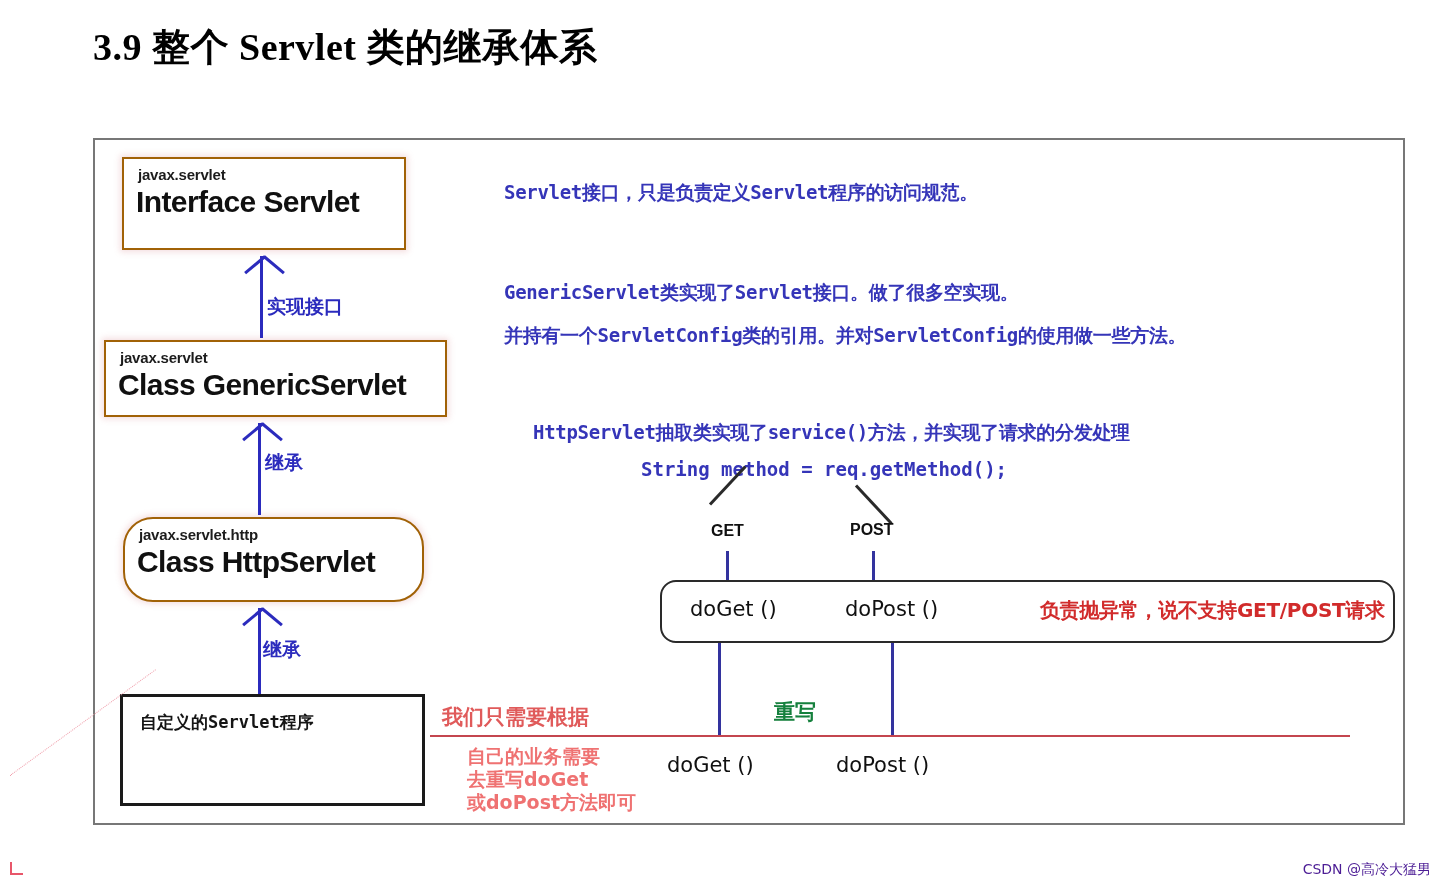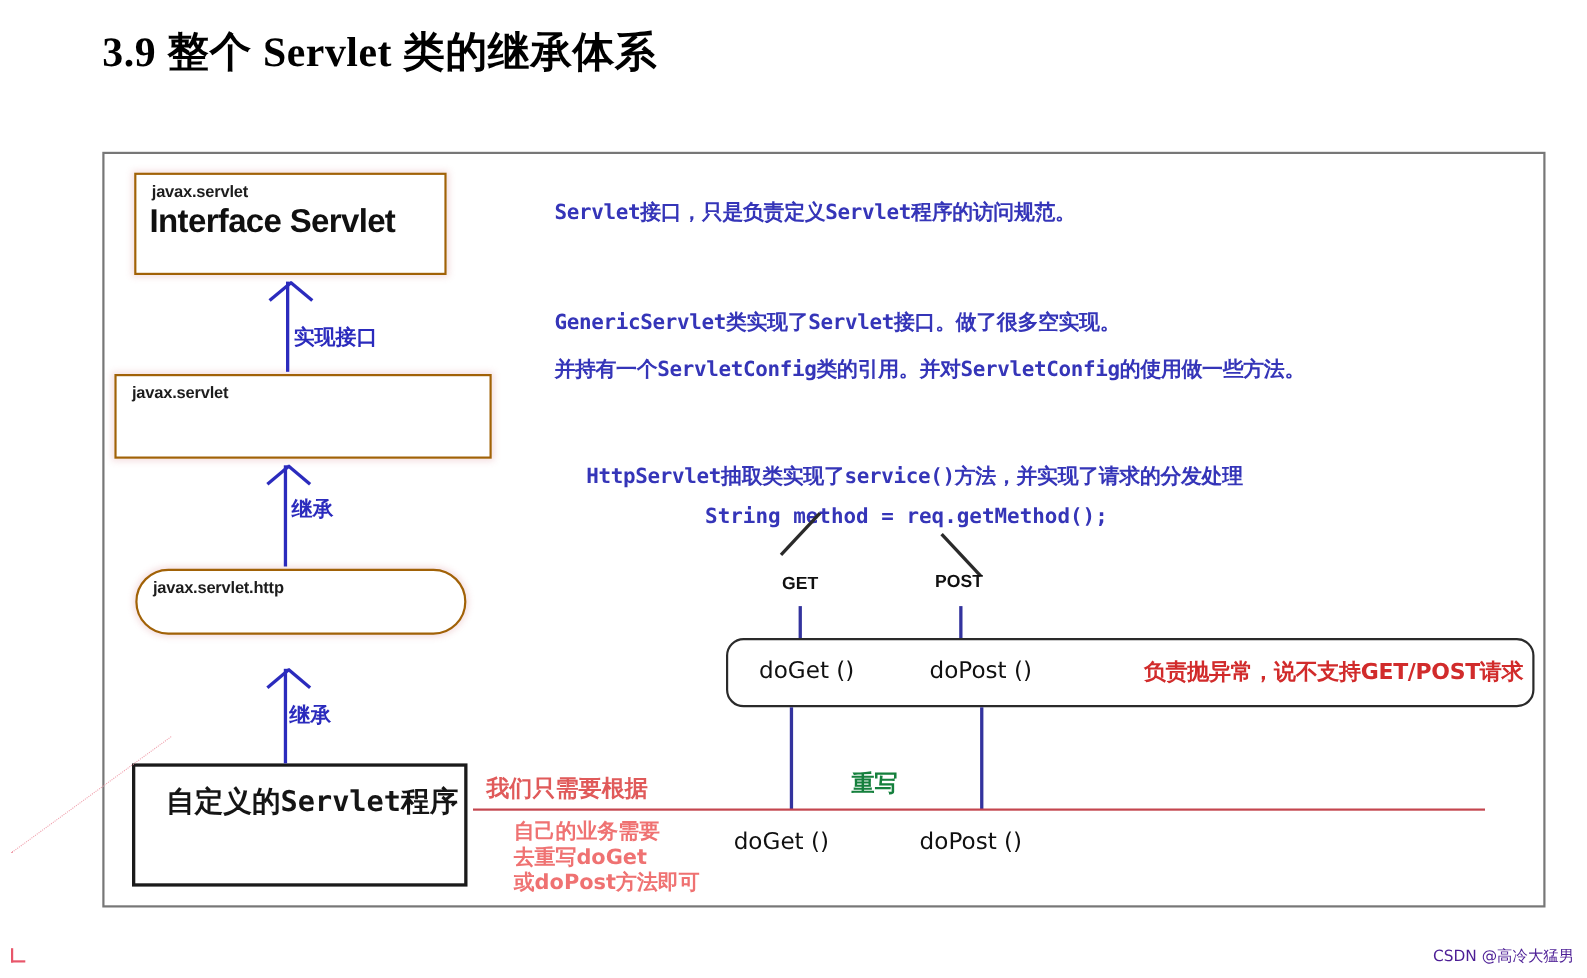--- a/index.html
+++ b/index.html
@@ -64,38 +64,38 @@
     top: 26px;
     font-size: 30px;
     font-weight: bold;
     color: #101010;
     letter-spacing: -0.6px;
     white-space: nowrap;
   }
 
   #box-servlet      { left: 122px; top: 157px; width: 284px; height: 93px; }
   #box-genericservlet { left: 104px; top: 340px; width: 343px; height: 77px; }
-  #box-httpservlet  { left: 123px; top: 517px; width: 301px; height: 60px; border-radius: 30px; }
+  #box-httpservlet  { left: 123px; top: 517px; width: 301px; height: 85px; border-radius: 30px; }
 
   #box-custom {
     position: absolute;
     left: 120px;
     top: 694px;
     width: 305px;
     height: 112px;
     border: 3px solid #1a1a1a;
     background: #ffffff;
     box-sizing: border-box;
   }
   #box-custom-label {
     position: absolute;
-    left: 28px;
+    left: 17px;
     top: 14px;
     font-family: "DejaVu Sans Mono", monospace;
-    font-size: 26px;
+    font-size: 17px;
     font-weight: bold;
     color: #151515;
     white-space: nowrap;
     text-align: center;
   }
 
   
   .inherit-arrow {
     position: absolute;
     width: 0;
@@ -302,24 +302,26 @@
 
 <div id="diagram-frame"></div>
 
 <div class="class-box" id="box-servlet">
   <span class="class-pkg">javax.servlet</span>
   <span class="class-name">Interface Servlet</span>
 </div>
 
 <div class="class-box" id="box-genericservlet">
   <span class="class-pkg">javax.servlet</span>
+  <span class="class-name">Class GenericServlet</span>
 </div>
 
 <div class="class-box" id="box-httpservlet">
   <span class="class-pkg">javax.servlet.http</span>
+  <span class="class-name">Class HttpServlet</span>
 </div>
 
 <div id="box-custom">
   <span id="box-custom-label">自定义的Servlet程序</span>
 </div>
 
 <div class="inherit-arrow" id="arrow-impl"></div>
 <div class="inherit-arrow" id="arrow-inherit1"></div>
 <div class="inherit-arrow" id="arrow-inherit2"></div>
 

